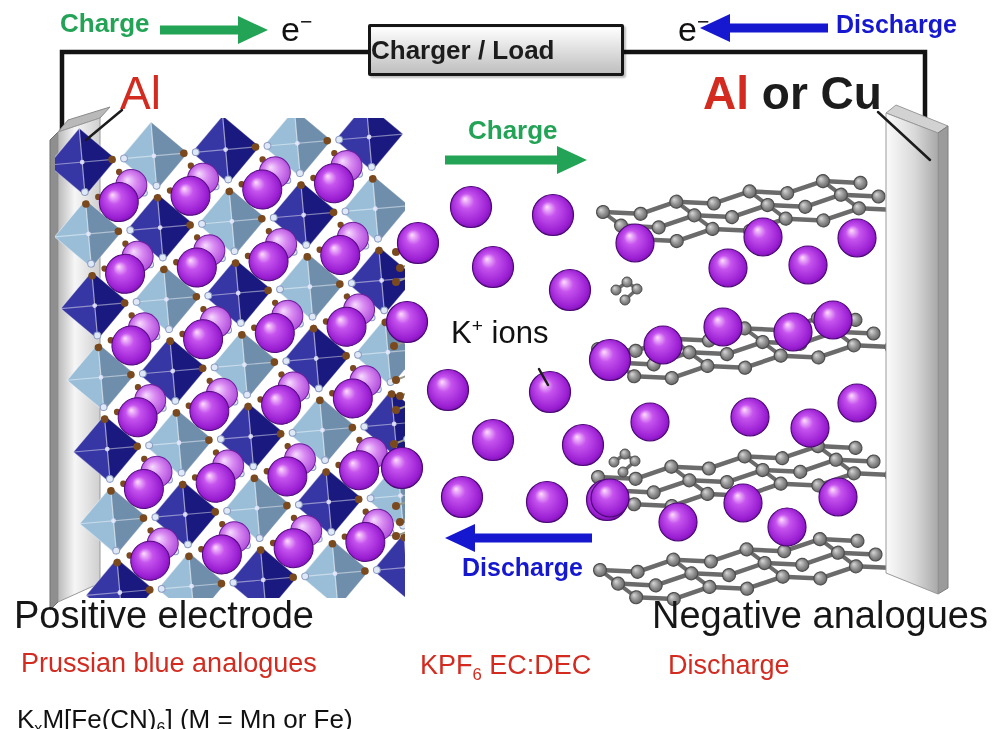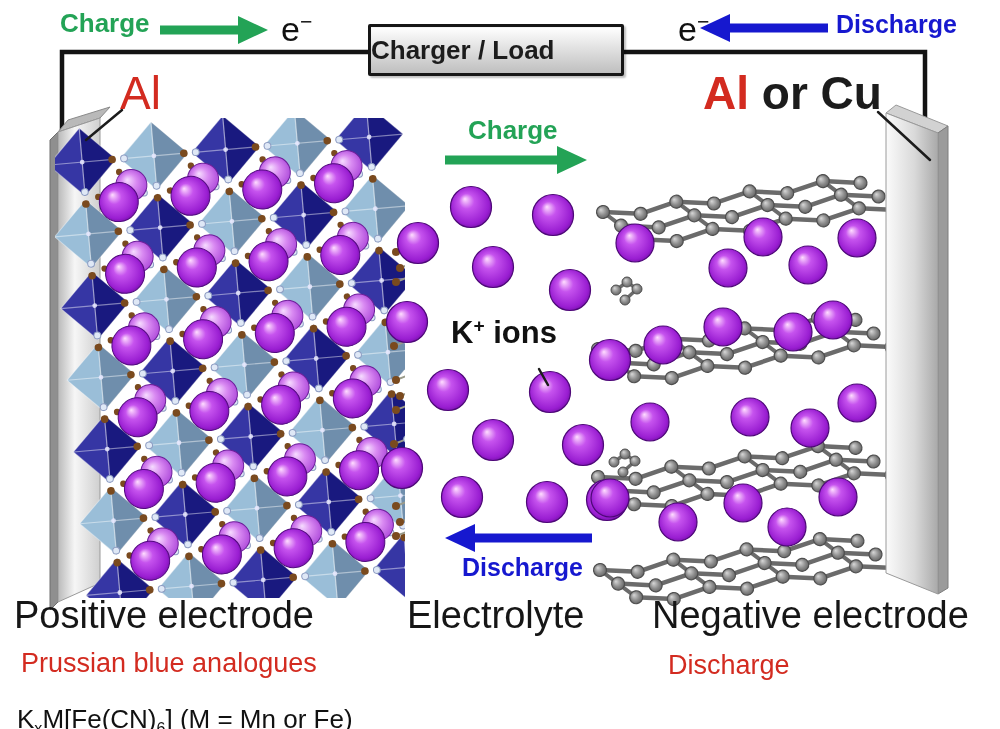--- a/index.html
+++ b/index.html
@@ -24,21 +24,21 @@
     position:absolute;left:368px;top:24px;width:250px;height:46px;
     background:linear-gradient(#ffffff, #e2e2e2 45%, #bfbfbf);
     border:3px solid #161616;border-radius:2px;
     box-shadow:inset 0 1px 0 #f5f5f5, 2px 2px 2px rgba(0,0,0,0.25);
     display:flex;align-items:center;justify-content:flex-start;
     font-size:26px;font-weight:bold;color:#1c1c1c;
   }
   .al-left{left:120px;top:70px;font-size:46px;}
   .al-cu{left:703px;top:70px;font-size:46px;color:#1c1c1c;font-weight:bold;}
   .charge-mid{left:468px;top:117px;font-size:26px;}
-  .k-ions{left:451px;top:317px;font-size:31px;font-weight:bold;color:#111;}
+  .k-ions{left:451px;top:317px;font-size:31px;font-weight:normal;color:#111;}
   .discharge-mid{left:462px;top:555px;font-size:25px;}
   
   .f-title{font-size:38px;color:#161616;}
   .f-sub{font-size:27px;}
   .pos-title{left:14px;top:596px;}
   .pos-sub{left:21px;top:650px;}
   .pos-formula{left:17px;top:686px;font-size:26px;color:#111;margin-top:20px;}
   .ely-title{left:407px;top:596px;}
   .ely-sub{left:420px;top:652px;}
   .neg-title{left:652px;top:596px;}
@@ -1125,17 +1125,17 @@
   <div class="txt bold green charge-mid">Charge</div>
 
   <div class="txt k-ions"><span>K</span><sup>+</sup><span> ions</span></div>
 
   <div class="txt bold blue discharge-mid">Discharge</div>
 
   <div class="txt f-title pos-title">Positive electrode</div>
   <div class="txt red f-sub pos-sub">Prussian blue analogues</div>
   <div class="txt pos-formula"><span>K</span><sub>x</sub><span>M[Fe(CN)</span><sub>6</sub><span>] (M = Mn or Fe)</span></div>
 
-  <div class="txt f-title ely-title">Electrolyte</div>
-
-  <div class="txt f-title neg-title">Negative electrode</div>
+  <div class="txt red f-sub ely-sub"><span>KPF</span><sub>6</sub><span> EC:DEC</span></div>
+
+  <div class="txt f-title neg-title">Negative analogues</div>
   <div class="txt red f-sub neg-sub">Discharge</div>
 </div>
 
 </body></html>

